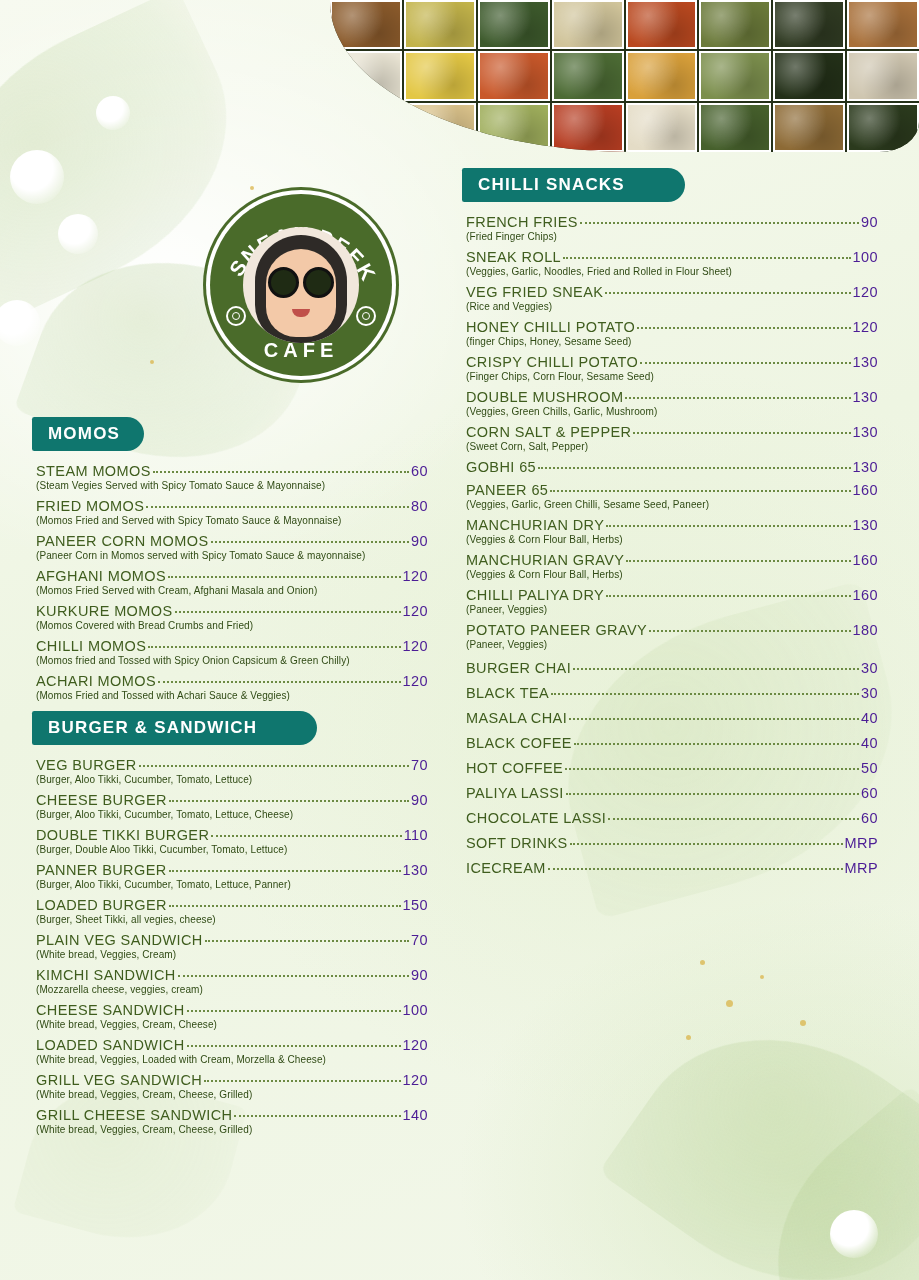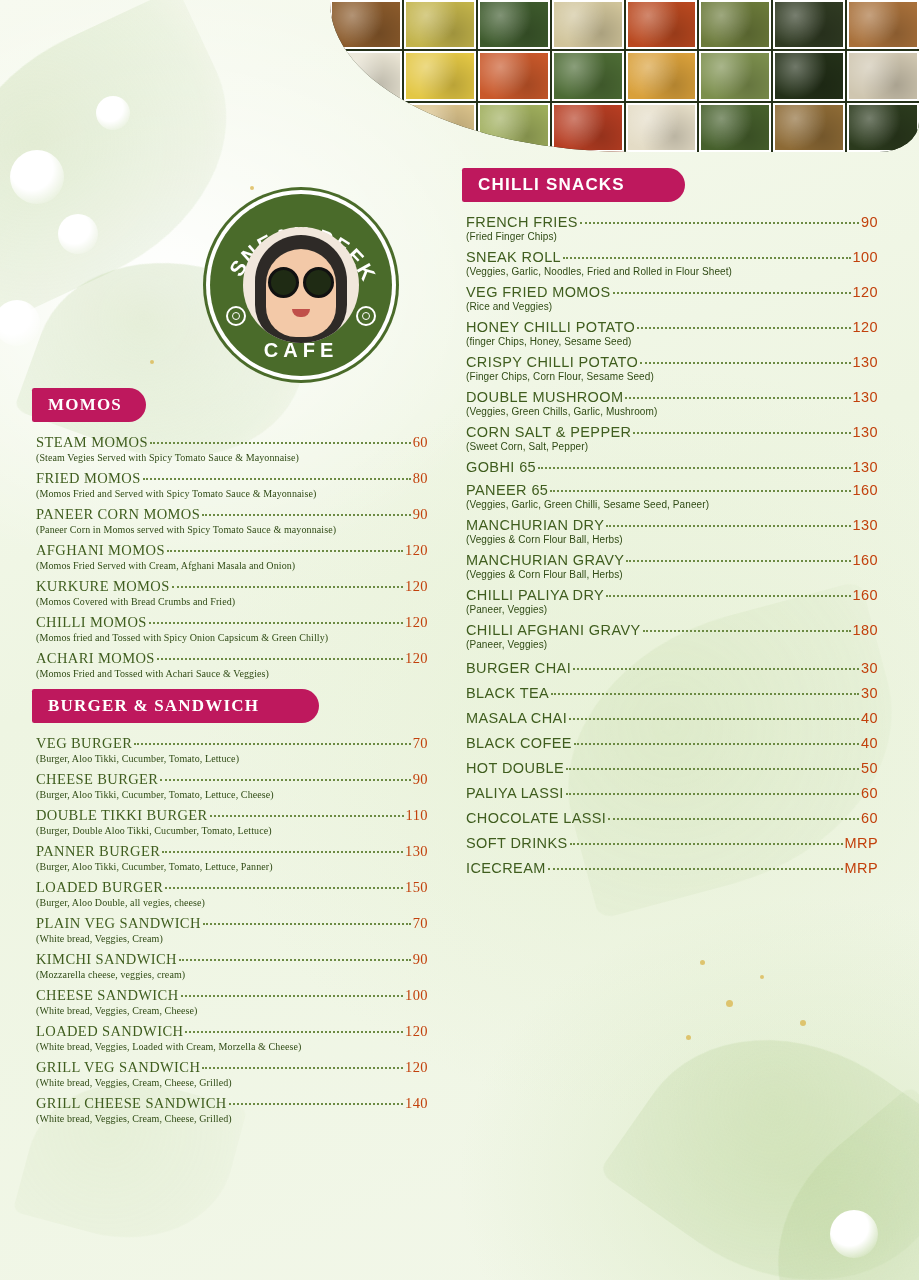--- a/index.html
+++ b/index.html
@@ -97,27 +97,27 @@
   .ring-dot {
     position:absolute; width:20px; height:20px; border-radius:50%;
     border:2px solid #fff; top:112px;
   }
   .ring-dot.left { left:16px; }
   .ring-dot.right { right:16px; }
   .ring-dot::after{ content:""; position:absolute; inset:4px; border-radius:50%; border:1px solid #fff; }
 
   
   .col { position:absolute; }
-  .col-left  { left:32px;  top:388px;  width:400px;font-family:Liberation Serif, serif; }
+  .col-left  { left:32px;  top:417px;  width:400px; }
   .col-right { left:462px; top:168px;  width:420px; }
 
   .section { margin-bottom:10px; }
   .sec-header {
     display:inline-block;
-    background:#be185d;
+    background:#0f766e;
     color:#ffffff;
     font-size:17px; font-weight:700; letter-spacing:1.2px;
     padding:7px 24px 7px 16px;
     border-radius: 4px 30px 30px 4px;
     margin-bottom:12px;
   }
   .sec-header.wide { padding-right:60px; }
 
   .items { padding:0 4px 0 4px; }
   .item { margin-bottom:7px; }
@@ -126,21 +126,21 @@
     font-size:14.5px; letter-spacing:.4px;
     color:#3f5d1e; font-weight:500;
   }
   .item-name { white-space:nowrap; }
   .dots {
     flex:1 1 auto; margin:0 2px;
     border-bottom:2px dotted #6c8a43;
     transform: translateY(-3px);
     min-width:10px;
   }
-  .item-price { white-space:nowrap; color:#c2410c; }
+  .item-price { white-space:nowrap; color:#4c1d95; }
   .item-desc {
     font-size:10px; color:#2f4a14; margin-top:1px; letter-spacing:.1px;
   }
 
   .beverage .item { margin-bottom:9px; }
   .beverage .item-line { font-size:14.5px; }
 </style>
 </head>
 <body>
 
@@ -311,21 +311,21 @@
             <span class="item-price">130</span>
           </div>
           <div class="item-desc">(Burger, Aloo Tikki, Cucumber, Tomato, Lettuce, Panner)</div>
         </div>
         <div class="item">
           <div class="item-line">
             <span class="item-name">LOADED BURGER</span>
             <span class="dots"></span>
             <span class="item-price">150</span>
           </div>
-          <div class="item-desc">(Burger, Aloo Double, all vegies, cheese)</div>
+          <div class="item-desc">(Burger, Sheet Tikki, all vegies, cheese)</div>
         </div>
         <div class="item">
           <div class="item-line">
             <span class="item-name">PLAIN VEG SANDWICH</span>
             <span class="dots"></span>
             <span class="item-price">70</span>
           </div>
           <div class="item-desc">(White bread, Veggies, Cream)</div>
         </div>
         <div class="item">
@@ -383,21 +383,21 @@
         <div class="item">
           <div class="item-line">
             <span class="item-name">SNEAK ROLL</span>
             <span class="dots"></span>
             <span class="item-price">100</span>
           </div>
           <div class="item-desc">(Veggies, Garlic, Noodles, Fried and Rolled in Flour Sheet)</div>
         </div>
         <div class="item">
           <div class="item-line">
-            <span class="item-name">VEG FRIED MOMOS</span>
+            <span class="item-name">VEG FRIED SNEAK</span>
             <span class="dots"></span>
             <span class="item-price">120</span>
           </div>
           <div class="item-desc">(Rice and Veggies)</div>
         </div>
         <div class="item">
           <div class="item-line">
             <span class="item-name">HONEY CHILLI POTATO</span>
             <span class="dots"></span>
             <span class="item-price">120</span>
@@ -462,21 +462,21 @@
         <div class="item">
           <div class="item-line">
             <span class="item-name">CHILLI PALIYA DRY</span>
             <span class="dots"></span>
             <span class="item-price">160</span>
           </div>
           <div class="item-desc">(Paneer, Veggies)</div>
         </div>
         <div class="item">
           <div class="item-line">
-            <span class="item-name">CHILLI AFGHANI GRAVY</span>
+            <span class="item-name">POTATO PANEER GRAVY</span>
             <span class="dots"></span>
             <span class="item-price">180</span>
           </div>
           <div class="item-desc">(Paneer, Veggies)</div>
         </div>
       </div></div>
     <div class="section beverage"><div class="items">
         <div class="item">
           <div class="item-line">
             <span class="item-name">BURGER CHAI</span>
@@ -500,21 +500,21 @@
         </div>
         <div class="item">
           <div class="item-line">
             <span class="item-name">BLACK COFEE</span>
             <span class="dots"></span>
             <span class="item-price">40</span>
           </div>
         </div>
         <div class="item">
           <div class="item-line">
-            <span class="item-name">HOT DOUBLE</span>
+            <span class="item-name">HOT COFFEE</span>
             <span class="dots"></span>
             <span class="item-price">50</span>
           </div>
         </div>
         <div class="item">
           <div class="item-line">
             <span class="item-name">PALIYA LASSI</span>
             <span class="dots"></span>
             <span class="item-price">60</span>
           </div>

